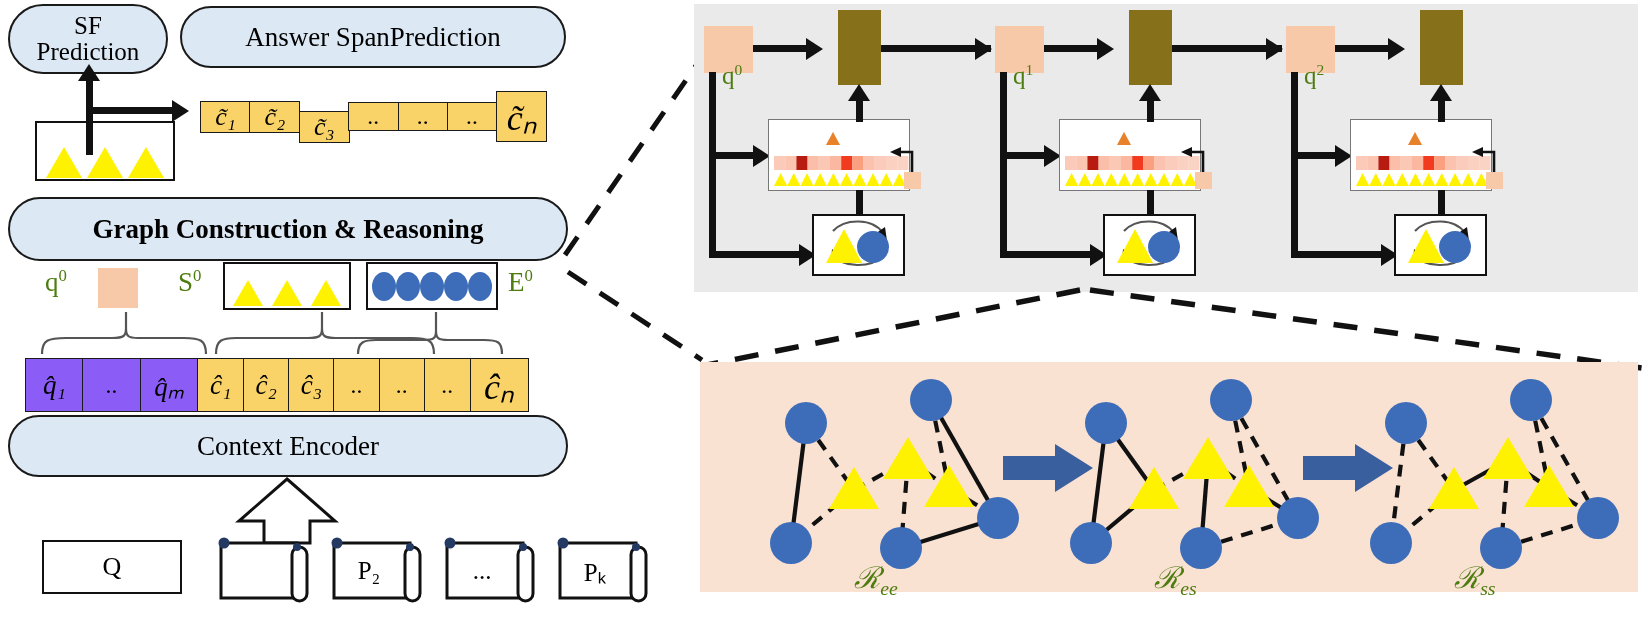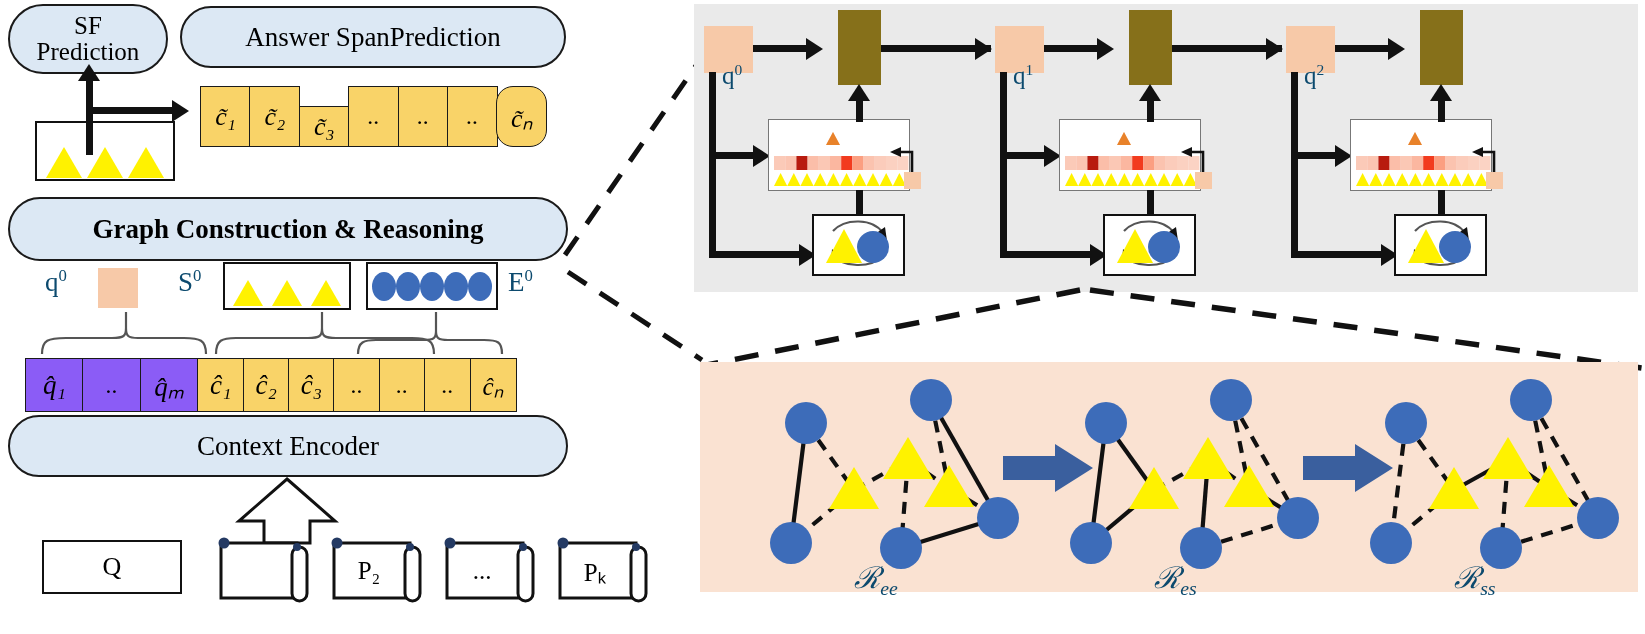--- a/index.html
+++ b/index.html
@@ -41,49 +41,49 @@
   
   .ln{background:#111;position:absolute;}
   .ahead-r{position:absolute;width:0;height:0;
       border-top:11px solid transparent;border-bottom:11px solid transparent;border-left:17px solid #111;}
   .ahead-u{position:absolute;width:0;height:0;
       border-left:11px solid transparent;border-right:11px solid transparent;border-bottom:17px solid #111;}
 
   .gray-panel{background:#EAEAEA;}
   .peach-panel{background:#FAE2D2;}
 
-  .lbl{color:#0c4a6e;white-space:nowrap;}
+  .lbl{color:#4d7c0f;white-space:nowrap;}
   .sup{font-size:0.62em;vertical-align:super;}
 
   svg{overflow:visible;}
 </style>
 </head>
 <body>
 
 <div id="root">
 
   <div class="stadium abs" style="left:8px;top:4px;width:160px;height:70px;font-size:25px;">
     <span>
         <div>SF</div>
         <div>Prediction</div>
       </span>
   </div>
 
   <div class="stadium abs" style="left:180px;top:6px;width:386px;height:62px;font-size:27px;">
     <span>Answer SpanPrediction</span>
   </div>
 
-  <div class="cellrow abs" id="tilde-row" style="left:200px;top:86px;height:61px;">
+  <div class="cellrow abs" id="tilde-row" style="left:200px;top:86px;height:61px;align-items:center;">
       <div class="cell yellow" style="width: 51px; font-size: 26px;">c̃₁</div>
       <div class="cell yellow" style="width: 51px; font-size: 26px;">c̃₂</div>
       <div class="cell yellow" style="width: 51px; font-size: 26px; margin-top: 20px;">c̃₃</div>
       <div class="cell yellow" style="width: 51px; font-size: 24px;">..</div>
       <div class="cell yellow" style="width: 51px; font-size: 24px;">..</div>
       <div class="cell yellow" style="width: 51px; font-size: 24px;">..</div>
-      <div class="cell yellow" style="width: 51px; font-size: 26px; border-radius: 17px;">c̃ₙ</div>
+      <div class="cell yellow" style="width: 51px; font-size: 36px;">c̃ₙ</div>
     </div>
 
   <div class="frame abs" style="left:35px;top:121px;width:140px;height:60px;"></div>
   <div class="abs" style="left:43px;top:128px;width:124px;height:50px;display:flex;align-items:flex-end;justify-content:space-around;">
     <div class="tri"></div>
     <div class="tri"></div>
     <div class="tri"></div>
   </div>
 
   <div class="ln abs" style="left:86px;top:80px;width:7px;height:75px;"></div>
@@ -136,21 +136,21 @@
   <div class="cellrow abs" id="hat-row" style="left:25px;top:358px;height:54px;">
       <div class="cell grey" style="width: 59px; font-size: 27px;">q̂₁</div>
       <div class="cell grey" style="width: 59px; font-size: 24px;">..</div>
       <div class="cell grey" style="width: 59px; font-size: 27px;">q̂ₘ</div>
       <div class="cell yellow" style="width: 47px; font-size: 27px;">ĉ₁</div>
       <div class="cell yellow" style="width: 47px; font-size: 27px;">ĉ₂</div>
       <div class="cell yellow" style="width: 47px; font-size: 27px;">ĉ₃</div>
       <div class="cell yellow" style="width: 47px; font-size: 24px;">..</div>
       <div class="cell yellow" style="width: 47px; font-size: 24px;">..</div>
       <div class="cell yellow" style="width: 47px; font-size: 24px;">..</div>
-      <div class="cell yellow" style="width: 47px; font-size: 25px;">ĉₙ</div>
+      <div class="cell yellow" style="width: 59px; font-size: 36px;">ĉₙ</div>
     </div>
 
   <div class="stadium abs" style="left:8px;top:415px;width:560px;height:62px;font-size:27px;">
     <span>Context Encoder</span>
   </div>
 
   <svg class="abs" width="110" height="66" style="left:232px;top:477px;">
     <polygon points="55,2 103,44 78,44 78,66 32,66 32,44 7,44" fill="#ffffff" stroke="#111" stroke-width="3"></polygon>
   </svg>
 

